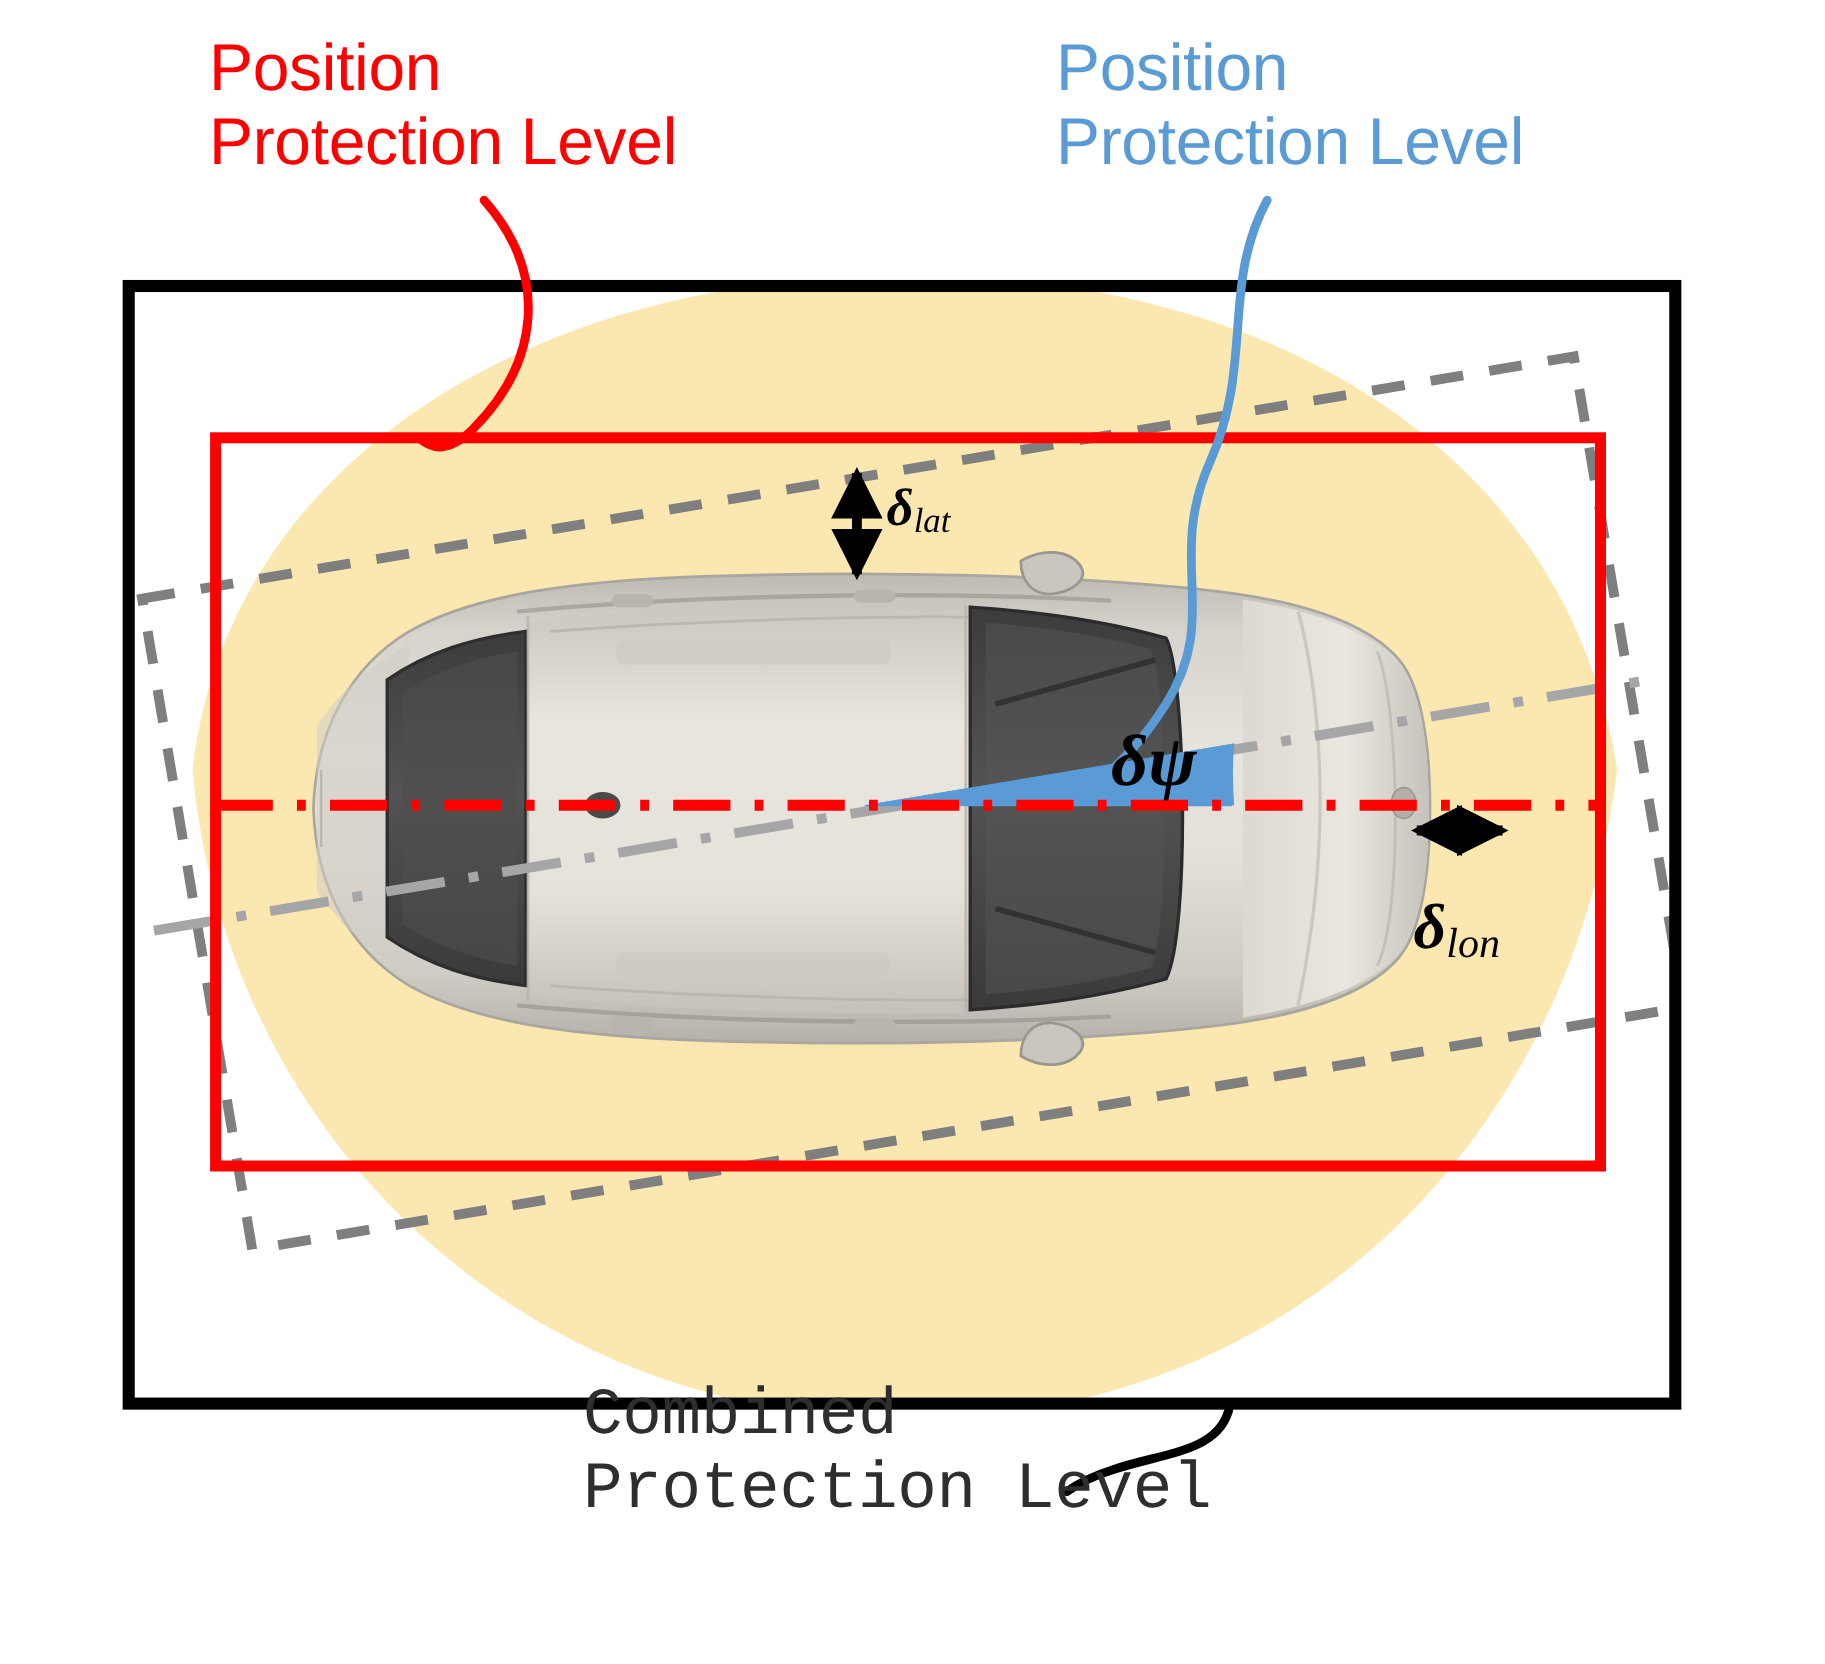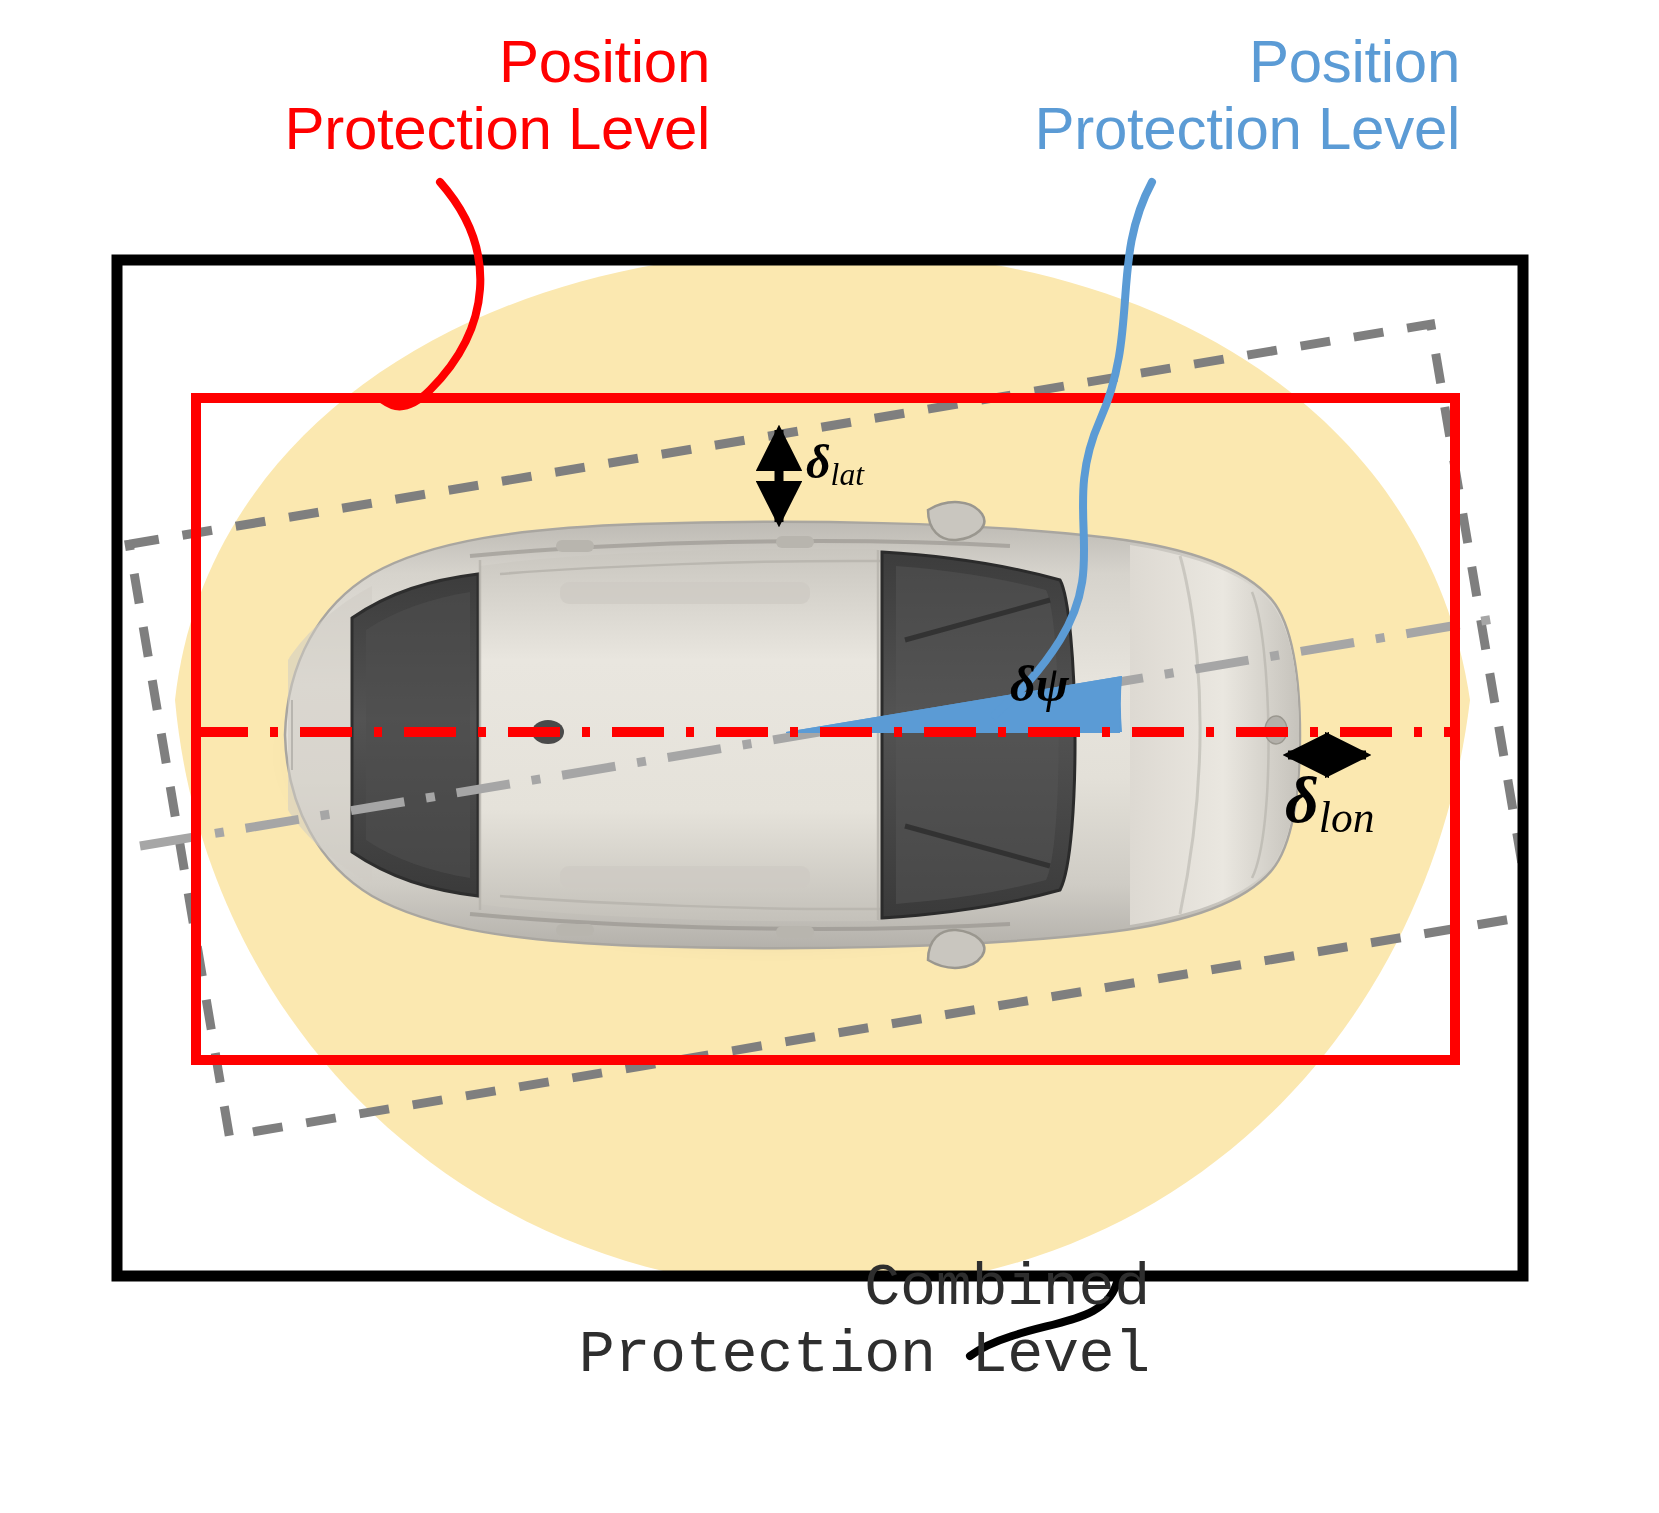--- a/index.html
+++ b/index.html
@@ -19,21 +19,21 @@
   }
   #diagram-svg {
     position: absolute;
     left: 0;
     top: 0;
     width: 1659px;
     height: 1513px;
   }
   .lbl {
     position: absolute;
-    text-align: right;
+    text-align: left;
     font-family: "Liberation Sans", sans-serif;
     font-size: 60px;
     line-height: 1.12;
     white-space: pre-line;
     letter-spacing: -0.3px;
   }
   #label-position {
     left: 190px;
     top: 28px;
     width: 520px;
@@ -67,27 +67,27 @@
     vertical-align: -0.22em;
     letter-spacing: 0px;
   }
   #math-dlat {
     left: 806px;
     top: 434px;
     font-size: 48px;
   }
   #math-dlon {
     left: 1285px;
-    top: 762px;
-    font-size: 66px;
+    top: 809px;
+    font-size: 58px;
   }
   #math-dpsi {
     left: 1010px;
     top: 655px;
-    font-size: 50px;
+    font-size: 66px;
   }
 </style>
 </head>
 <body>
 
 <div id="stage">
 
   <svg id="diagram-svg" viewBox="0 0 1659 1513">
     <defs>
 

